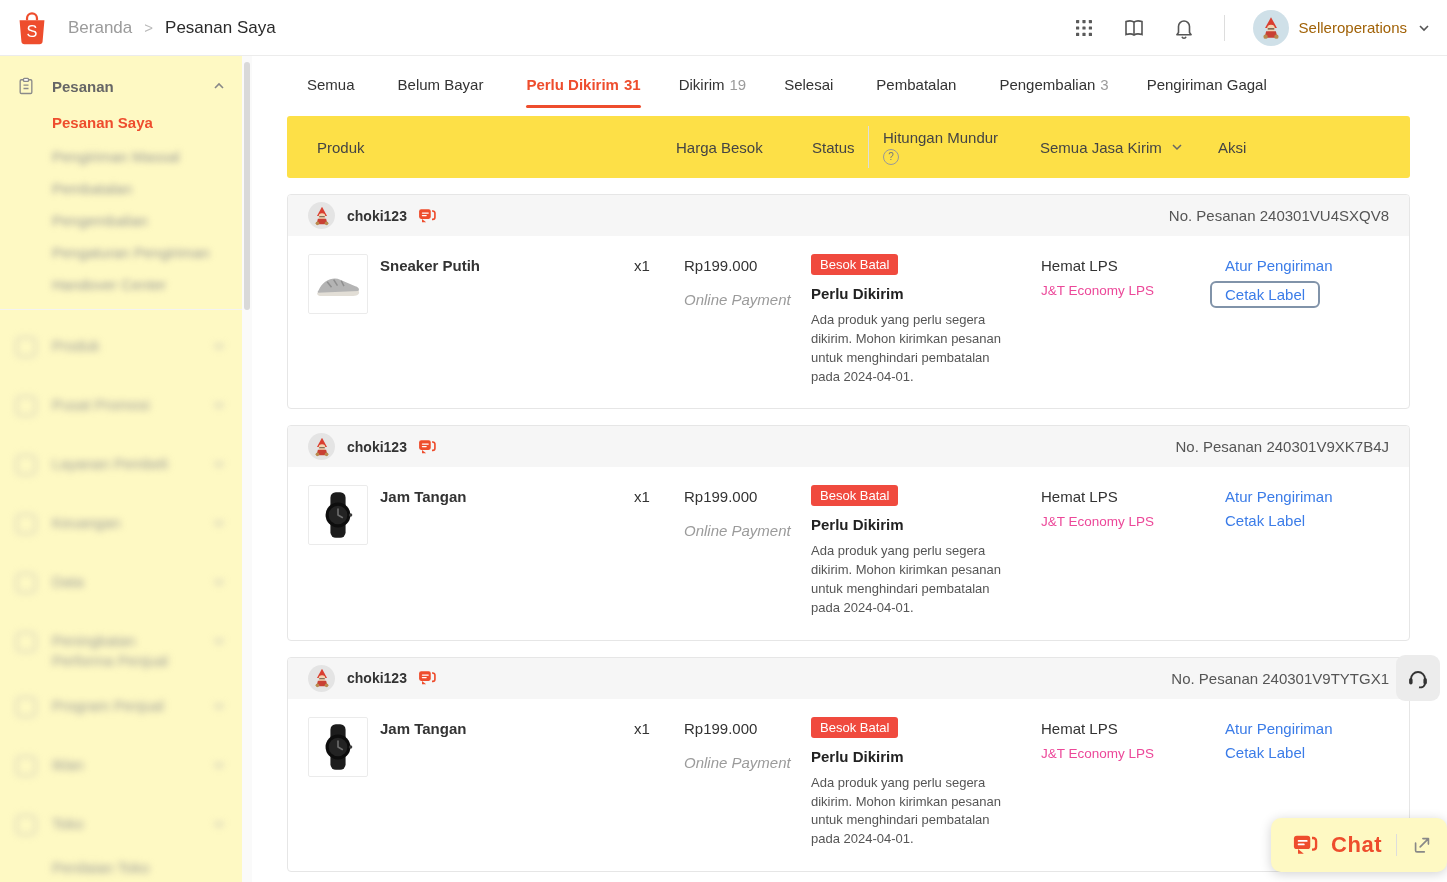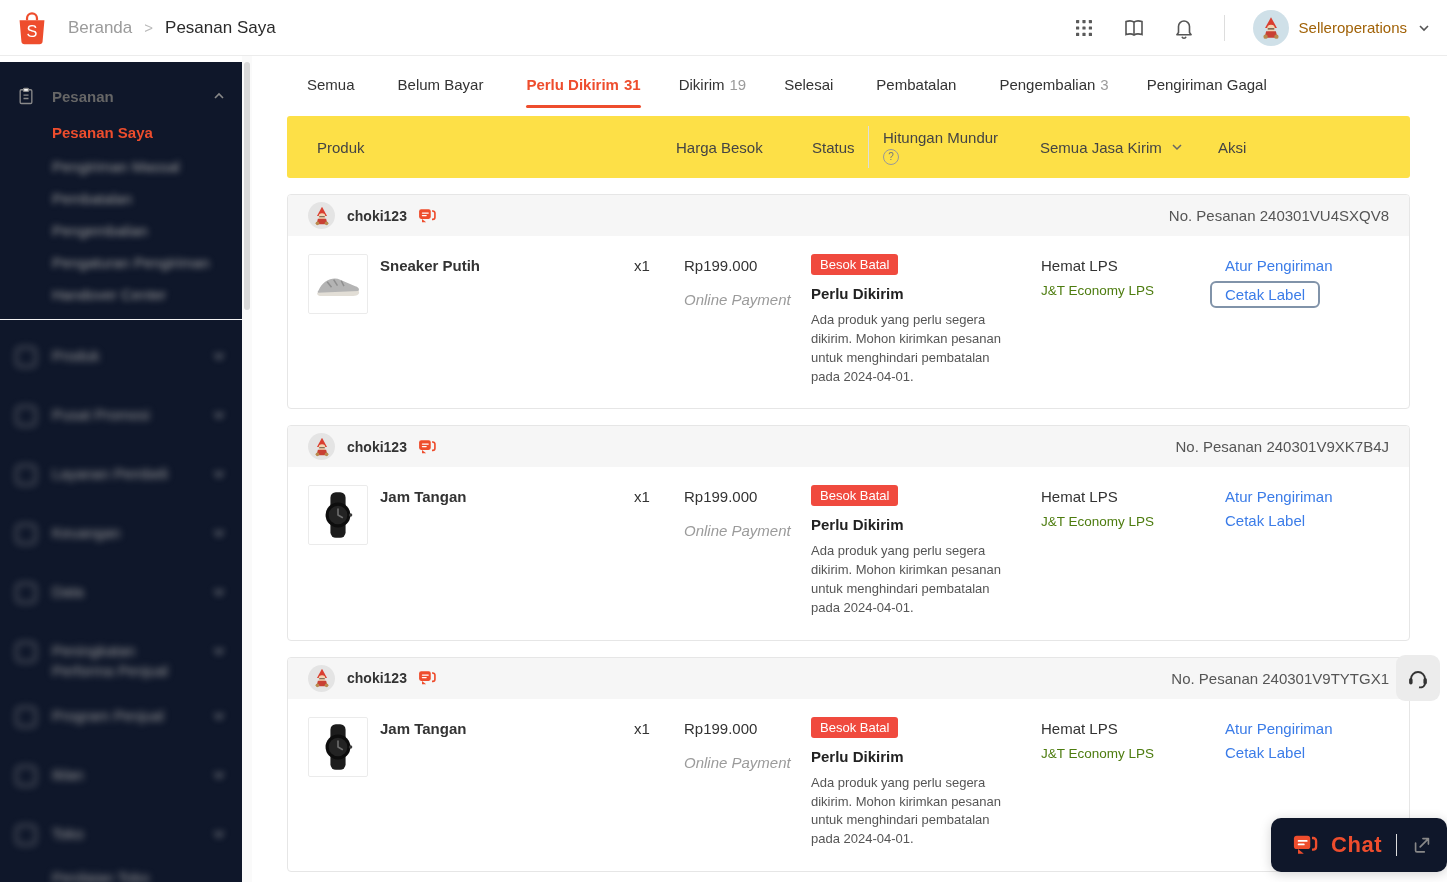--- a/index.html
+++ b/index.html
@@ -18,21 +18,21 @@
   .top-right { margin-left:auto; display:flex; align-items:center; gap:26px; }
   .tool-ic { width:24px; height:24px; cursor:pointer; display:block; }
   .top-div { width:1px; height:26px; background:#ddd; margin:0 2px; }
   .acct { display:flex; align-items:center; gap:10px; cursor:pointer; }
   .acct-avatar { width:36px; height:36px; border-radius:50%; background:#cfe0e8;
                  display:flex; align-items:center; justify-content:center; overflow:hidden; }
   .acct-name { font-size:15px; color:#a16207; }
   .chev { width:14px; height:14px; }
 
   
-  .sidebar { position:absolute; top:62px; left:0; bottom:0; width:242px; background:#0f172a; padding-top:24px; }
+  .sidebar { position:absolute; top:52px; left:0; bottom:0; width:242px; background:#fef9c3; padding-top:24px; }
   .side-head { display:flex; align-items:center; padding:0 16px; color:#666; font-weight:bold; font-size:15px; }
   .side-head .ic { width:20px; height:20px; margin-right:16px; }
   .side-head .chev { margin-left:auto; }
   .side-active { margin:18px 0 0 52px; color:#ee4d2d; font-weight:bold; font-size:15px; cursor:pointer; }
   .side-sub { margin-top:10px; border-bottom:1px solid #f3f3f3; padding-bottom:8px; }
   .side-sub-item { padding-left:52px; line-height:32px; font-size:15px; color:#9a9a9a;
                    filter:blur(3px); cursor:pointer; }
   .side-sections { margin-top:26px; }
   .side-sec { display:flex; align-items:flex-start; padding:0 16px; margin-bottom:25px;
               min-height:34px; color:#9a9a9a; font-size:15px; filter:blur(3.5px); cursor:pointer; }
@@ -86,30 +86,30 @@
   .pprice { padding-left:8px; padding-top:3px; }
   .pprice .amt { font-size:15px; color:#333; }
   .pprice .pay { font-size:15px; color:#9b9b9b; margin-top:17px;font-style:italic; }
   .pstatus { padding-left:11px; }
   .badge { display:inline-block; background:#f04a3e; color:#fff; font-size:13px;
            padding:3px 9px; border-radius:3px; }
   .st-title { font-weight:bold; font-size:15px; margin-top:10px; color:#222; }
   .st-desc { font-size:13px; color:#555; margin-top:9px; line-height:1.45; width:208px; }
   .pship { padding-left:11px; padding-top:3px; }
   .ship-name { font-size:15px; font-weight:500; color:#333; }
-  .ship-svc { font-size:13.5px; color:#4d7c0f; margin-top:9px; }
+  .ship-svc { font-size:13.5px; color:#ec4899; margin-top:9px; }
   .pact { padding-left:10px; padding-top:3px; display:flex; flex-direction:column; align-items:flex-start; gap:7px; }
   .alink { color:#3b7ce8; font-size:15px; cursor:pointer; text-decoration:none; }
   .alink.boxed { border:2px solid #8193a9; border-radius:6px; padding:3px 13px; margin-left:-15px; }
 
   
   .float-help { position:absolute; right:7px; top:655px; width:44px; height:46px; background:#ececec;
                 border-radius:9px; display:flex; align-items:center; justify-content:center;
                 cursor:pointer; z-index:8; }
-  .chat-widget { position:absolute; right:0; bottom:10px; background:#0f172a; border-radius:10px;
+  .chat-widget { position:absolute; right:0; bottom:10px; background:#fef9c3; border-radius:10px;
                  box-shadow:0 2px 12px rgba(0,0,0,.18); display:flex; align-items:center;
                  padding:13px 14px 13px 20px; gap:12px; z-index:9; cursor:pointer; }
   .chat-word { color:#ee4d2d; font-weight:bold; font-size:22px; letter-spacing:.5px; }
   .cw-div { width:1px; height:22px; background:#ddd; margin:0 2px; }
 </style>
 </head>
 <body>
 
 <svg width="0" height="0" style="position:absolute">
   <defs>

